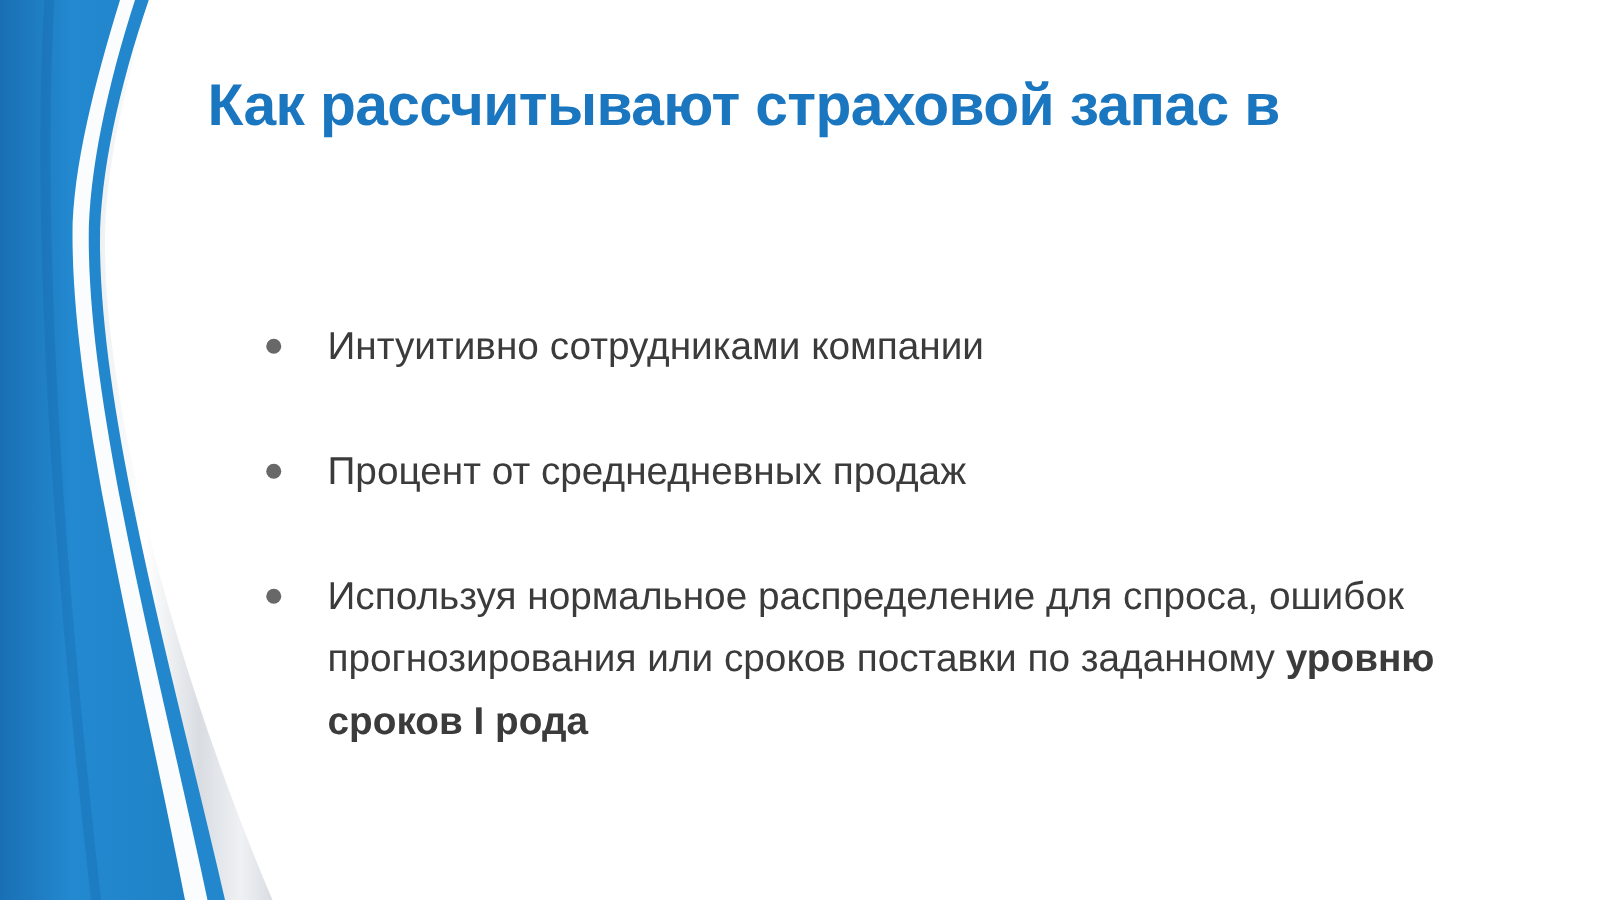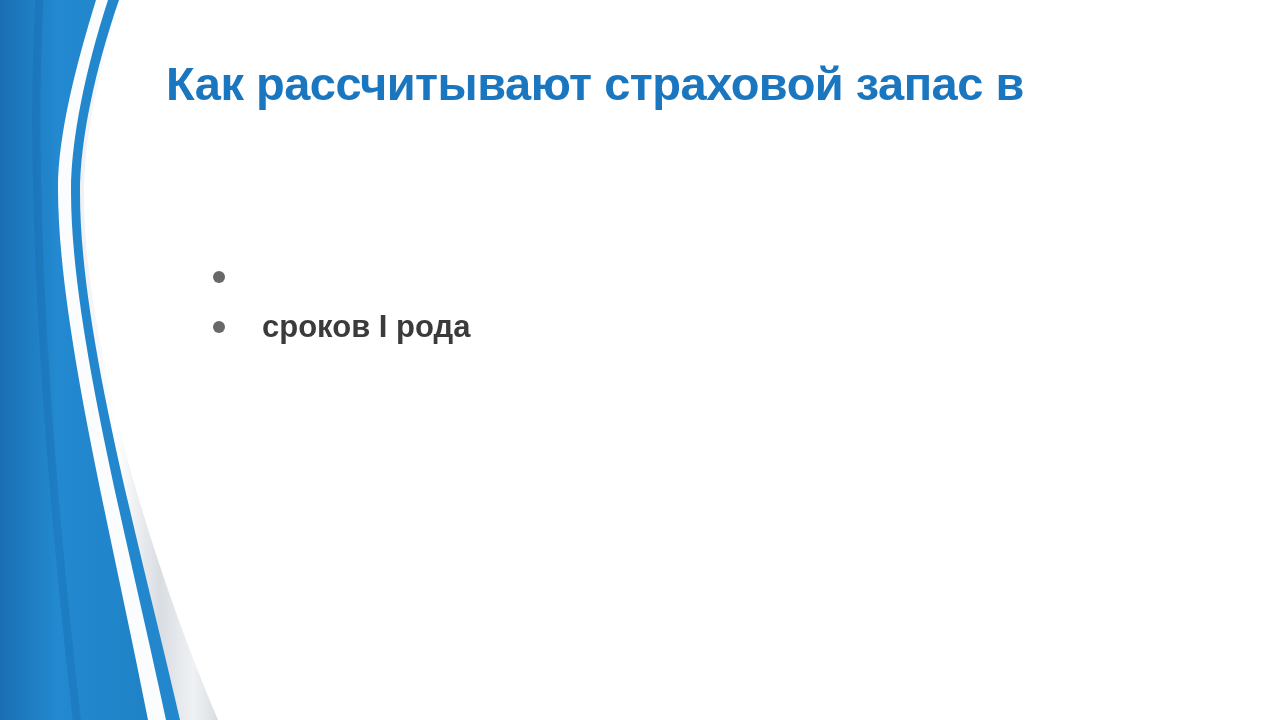--- a/index.html
+++ b/index.html
@@ -86,25 +86,36 @@
   </svg>
 
   <h1 class="title">
     <div>Как рассчитывают страховой запас в</div>
   </h1>
 
   <ul class="bullets">
 
     <li class="bullet-item">
       <span class="dot"></span>
+      <span>Интуитивно сотрудниками компании</span>
     </li>
-
 
     <li class="bullet-item">
       <span class="dot"></span>
+      <span>Процент от среднедневных продаж</span>
+    </li>
+
+    <li class="bullet-item">
+      <span class="dot"></span>
+      <div>
+        <span>Используя нормальное распределение для спроса, ошибок</span><span class="bold"></span>
+      </div>
+      <div>
+        <span>прогнозирования или сроков поставки по заданному </span><span class="bold">уровню</span>
+      </div>
       <div>
         <span></span><span class="bold">сроков I рода</span>
       </div>
     </li>
 
   </ul>
 
 </div>
 
 </body></html>

